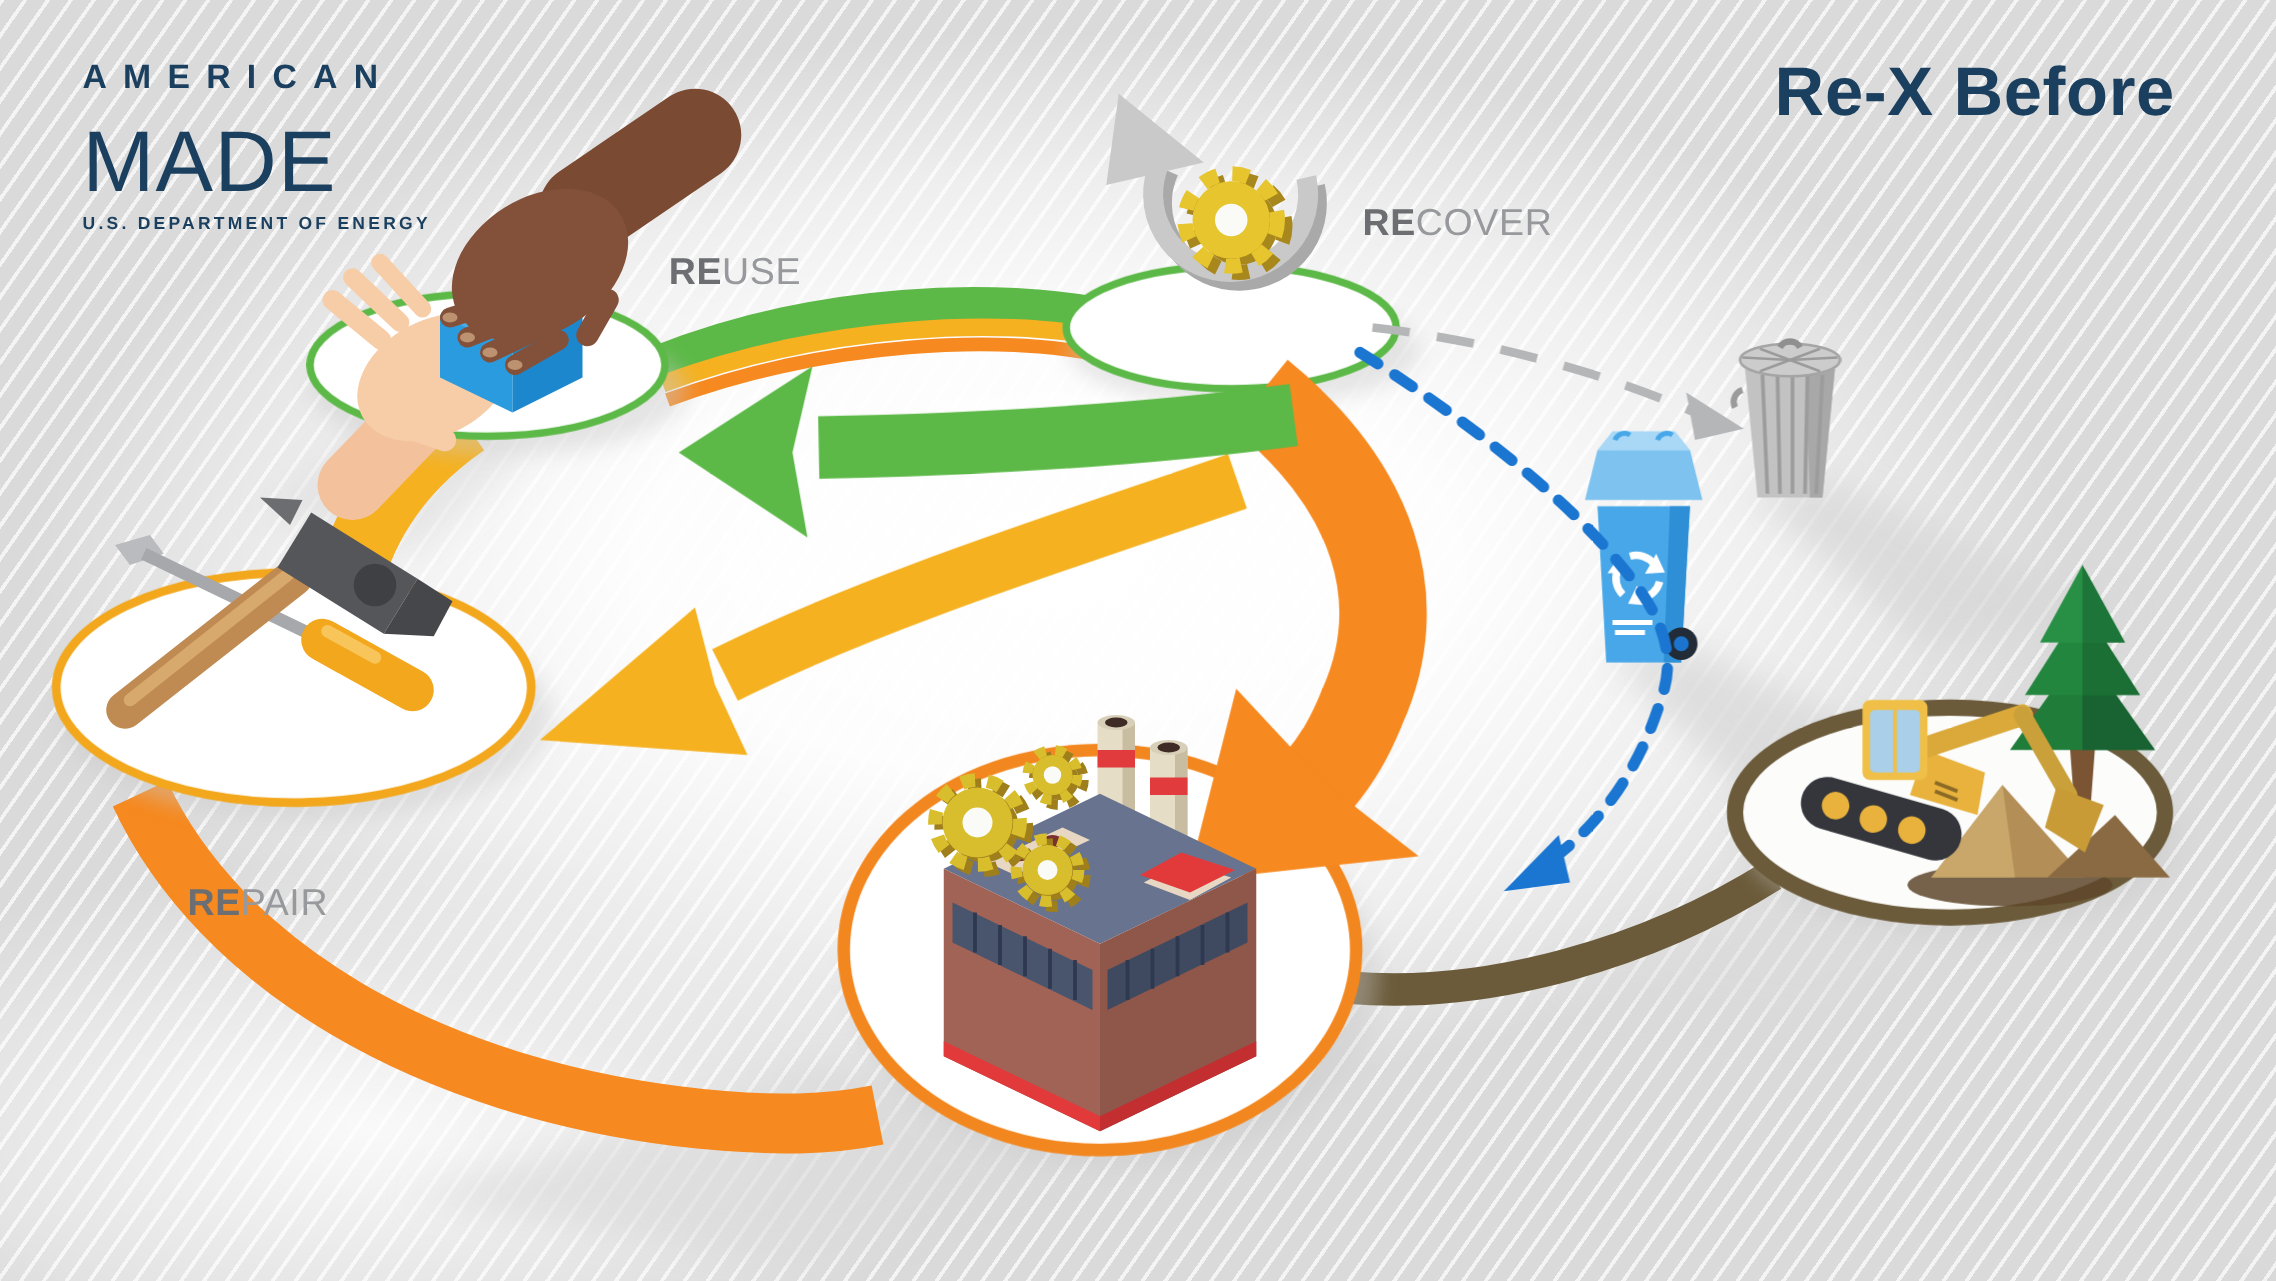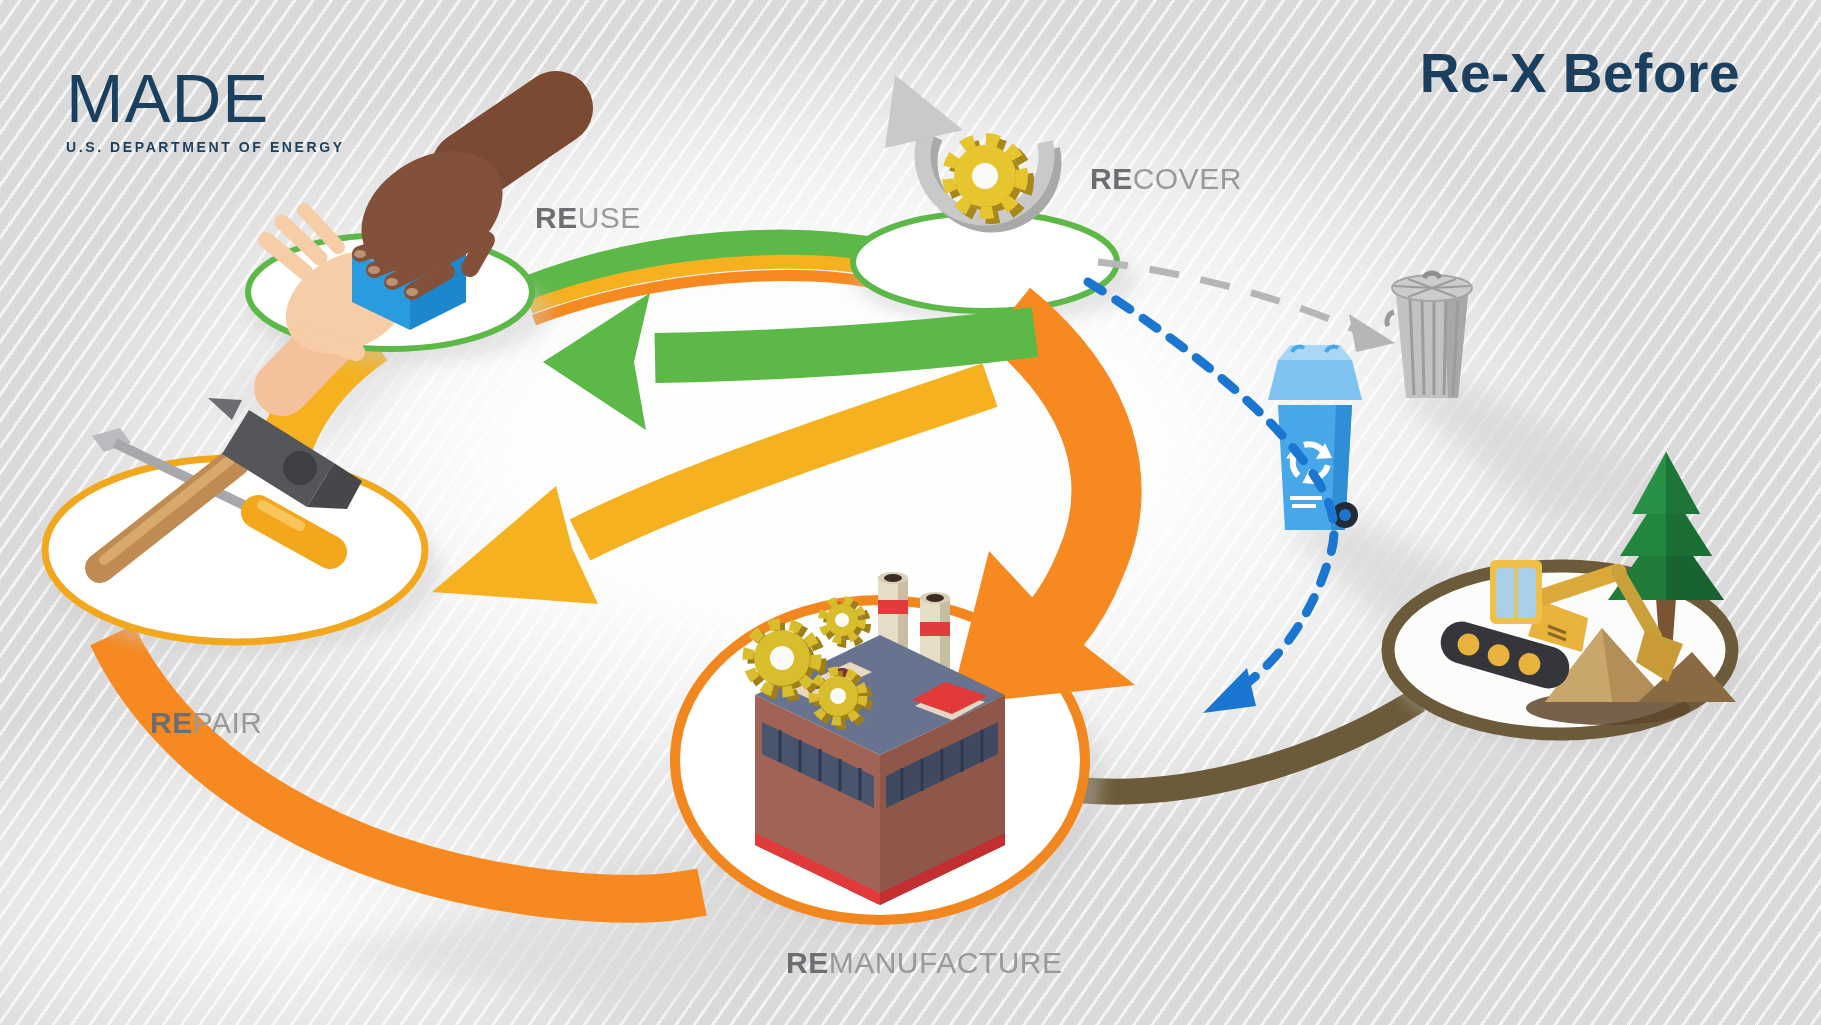--- a/index.html
+++ b/index.html
@@ -307,33 +307,31 @@
       <path d="M 1098,262 C 1190,272 1290,300 1360,332" stroke="#b4b6b8" stroke-width="7" stroke-dasharray="30 22" fill="none"></path>
       <polygon points="1395,343 1349,314 1356,352" fill="#b4b6b8"></polygon>
     </g>
     <g>
       <path d="M 1088,282 C 1165,330 1245,392 1288,442 C 1330,490 1343,522 1328,562 C 1308,625 1272,668 1232,694" stroke="#1b76d1" stroke-width="9" stroke-dasharray="17 16" stroke-linecap="round" fill="none"></path>
       <polygon points="1203,713 1247,668 1256,706" fill="#1b76d1"></polygon>
     </g>
   </svg>
 
   <div class="logo">
+    <div class="l1">AMERICAN</div>
     <div class="l2">MADE</div>
     <div class="l3">U.S. DEPARTMENT OF ENERGY</div>
   </div>
 
   <div class="title">
     <div>Re-X Before</div>
   </div>
 
   <div class="nodelabel lbl-reuse">
     <span class="pre">RE</span><span class="rest">USE</span>
   </div>
   <div class="nodelabel lbl-recover">
     <span class="pre">RE</span><span class="rest">COVER</span>
   </div>
   <div class="nodelabel lbl-repair">
     <span class="pre">RE</span><span class="rest">PAIR</span>
   </div>
-  <div class="nodelabel lbl-remanufacture">
-    <span class="pre">RE</span><span class="rest">MANUFACTURE</span>
-  </div>
 </div>
 
 </body></html>

